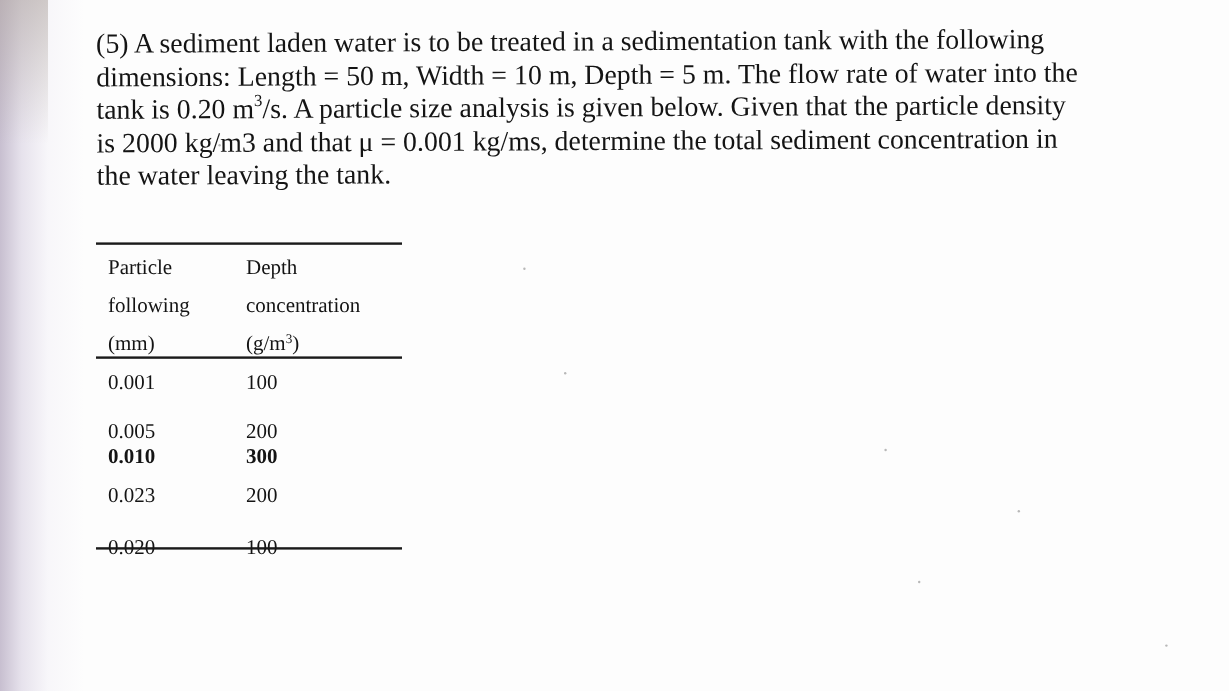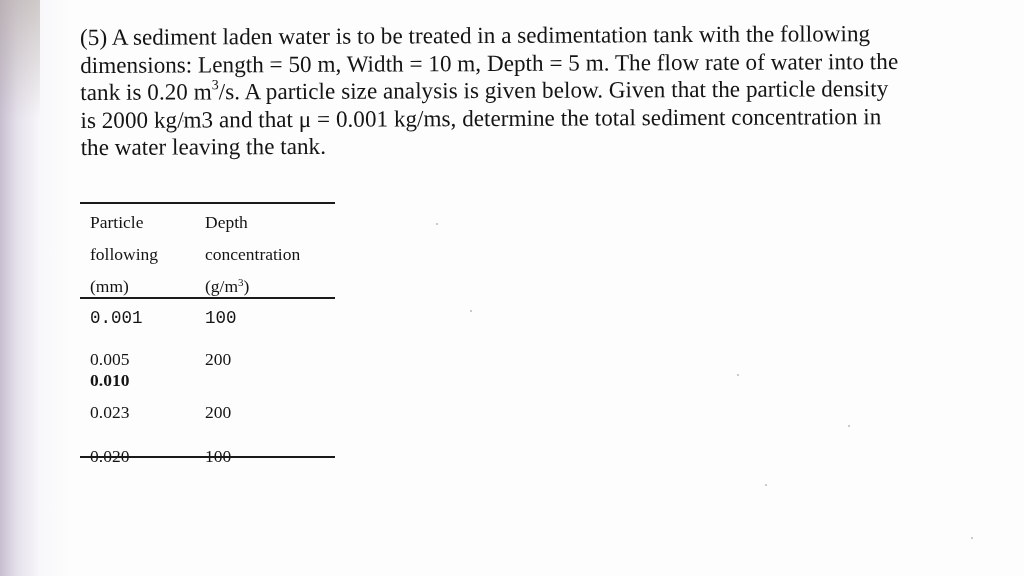--- a/index.html
+++ b/index.html
@@ -126,30 +126,31 @@
   <div class="cell col1 h-row1">Particle</div>
   <div class="cell col1 h-row2">following</div>
   <div class="cell col1 h-row3"><span class="unit-ul">(mm)</span></div>
 
   <div class="cell col2 h-row1">Depth</div>
   <div class="cell col2 h-row2">concentration</div>
   <div class="cell col2 h-row3"><span class="unit-ul">(g/m</span><span class="table-sup">3</span><span>)</span></div>
 
   <div class="rule mid"></div>
 
-  <div class="d-row" style="top:106px;font-family:Liberation Mono, monospace;">
+  <div class="d-row" style="top:106px;">
     <div class="cell col1">0.001</div>
     <div class="cell col2">100</div>
   </div>
   <div class="d-row" style="top:147px;">
     <div class="cell col1">0.005</div>
     <div class="cell col2">200</div>
   </div>
   <div class="d-row" style="top:168px;font-weight:bold;">
     <div class="cell col1">0.010</div>
+    <div class="cell col2">300</div>
   </div>
   <div class="d-row" style="top:200px;">
     <div class="cell col1">0.023</div>
     <div class="cell col2">200</div>
   </div>
   <div class="d-row" style="top:244px;">
     <div class="cell col1">0.020</div>
     <div class="cell col2">100</div>
   </div>
 

